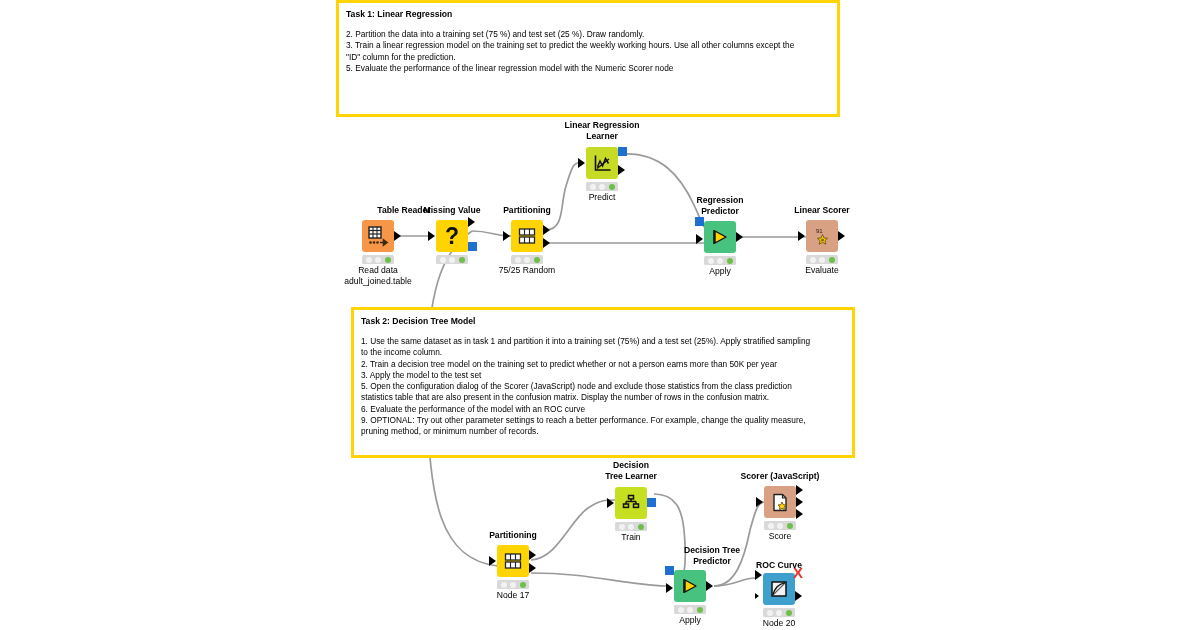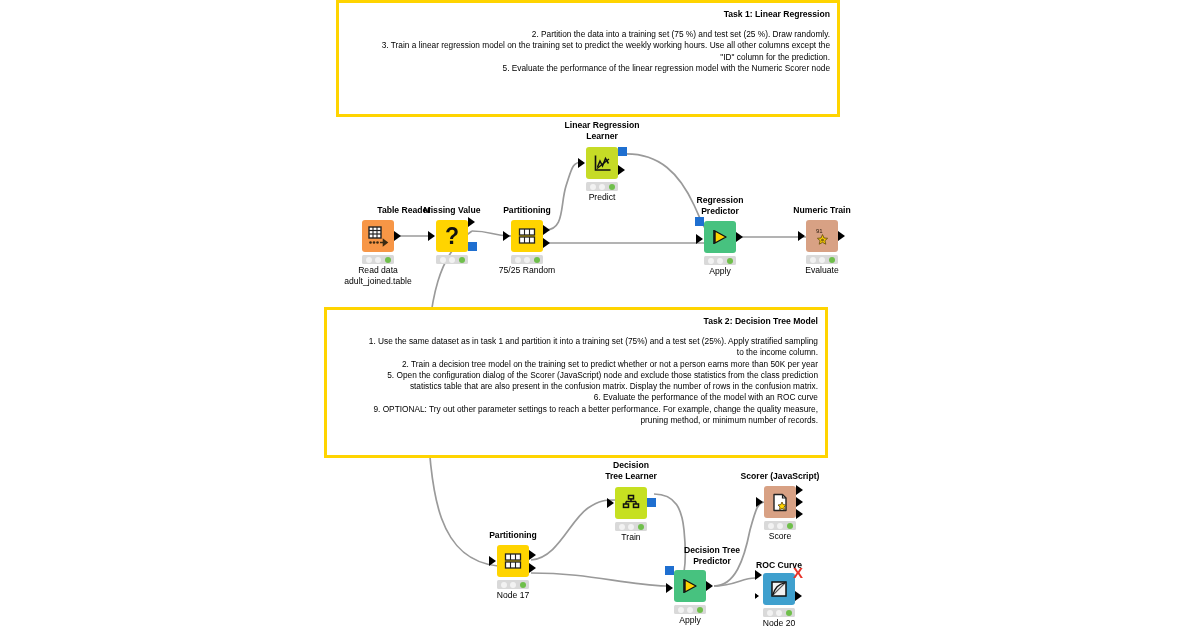--- a/index.html
+++ b/index.html
@@ -3,21 +3,21 @@
 <meta charset="utf-8">
 <style>
   html,body{margin:0;padding:0;background:#ffffff;}
   body{width:1200px;height:630px;position:relative;overflow:hidden;
        font-family:"Liberation Sans",sans-serif;color:#000;}
   #canvas{position:absolute;inset:0;}
   svg.wires{position:absolute;left:0;top:0;width:1200px;height:630px;pointer-events:none;}
 
   
   .annot{position:absolute;background:#ffffff;border:3px solid #FFD400;box-sizing:border-box;
-         padding:5px 7px 5px 7px;z-index:5;text-align:right;}
+         padding:5px 7px 5px 7px;z-index:5;}
   .annot .atitle{font-size:8.6px;font-weight:bold;line-height:12px;margin-bottom:9px;}
   .annot .aline{font-size:8.3px;line-height:11.3px;white-space:pre-wrap;}
 
   
   .node{position:absolute;z-index:8;}
   .nlabel{position:absolute;left:50%;transform:translateX(-50%);
           font-size:8.6px;font-weight:bold;text-align:center;line-height:10.5px;
           white-space:nowrap;color:#000;}
   .nbody{position:absolute;width:32px;height:32px;border-radius:3px;box-sizing:border-box;}
   .nbody .glyph{position:absolute;inset:0;display:flex;align-items:center;justify-content:center;}
@@ -76,25 +76,26 @@
   </svg>
 
   <div class="annot" style="left:336px;top:0px;width:504px;height:117px;">
     <div class="atitle">Task 1: Linear Regression</div>
     <div class="aline">2. Partition the data into a training set (75 %) and test set (25 %). Draw randomly.</div>
     <div class="aline">3. Train a linear regression model on the training set to predict the weekly working hours. Use all other columns except the
 "ID" column for the prediction.</div>
     <div class="aline">5. Evaluate the performance of the linear regression model with the Numeric Scorer node</div>
   </div>
 
-  <div class="annot" style="left:324px;top:307px;width:504px;height:151px;">
+  <div class="annot" style="left:351px;top:307px;width:504px;height:151px;">
     <div class="atitle">Task 2: Decision Tree Model</div>
     <div class="aline">1. Use the same dataset as in task 1 and partition it into a training set (75%) and a test set (25%). Apply stratified sampling
 to the income column.</div>
     <div class="aline">2. Train a decision tree model on the training set to predict whether or not a person earns more than 50K per year</div>
+    <div class="aline">3. Apply the model to the test set</div>
     <div class="aline">5. Open the configuration dialog of the Scorer (JavaScript) node and exclude those statistics from the class prediction
 statistics table that are also present in the confusion matrix. Display the number of rows in the confusion matrix.</div>
     <div class="aline">6. Evaluate the performance of the model with an ROC curve</div>
     <div class="aline">9. OPTIONAL: Try out other parameter settings to reach a better performance. For example, change the quality measure,
 pruning method, or minimum number of records.</div>
   </div>
 
   <div class="node" style="left:378px;top:205px;">
     <div class="nlabel" style="top:0px;margin-left:26px;">Table Reader</div>
     <div class="nbody" style="left:-16px;top:15px;background:#F79646;">
@@ -203,21 +204,21 @@
     </div>
     <div class="nstatus" style="left:-16px;top:61px;">
       <i></i>
         <i></i>
         <i class="green"></i>
     </div>
     <div class="nsub" style="top:71px;">Apply</div>
   </div>
 
   <div class="node" style="left:822px;top:205px;">
-    <div class="nlabel" style="top:0px;">Numeric Train</div>
+    <div class="nlabel" style="top:0px;">Linear Scorer</div>
     <div class="nbody" style="left:-16px;top:15px;background:#D8A184;">
       <div class="glyph">
         <svg width="22" height="22" viewBox="0 0 22 22">
           <text x="5" y="8" font-size="6" font-family="Liberation Sans, sans-serif" fill="#2a1a0e">91</text>
           <path d="M11.5 9.5 L13 13 L16.6 13.3 L13.9 15.7 L14.8 19.2 L11.5 17.3 L8.2 19.2 L9.1 15.7 L6.4 13.3 L10 13 Z" fill="#FFD400" stroke="#6b5210" stroke-width="0.9" stroke-linejoin="round"></path>
           <circle cx="11.5" cy="15" r="1.6" fill="#8a6a10"></circle>
         </svg>
       </div>
       <span class="port tri" style="left:-8px;top:11px;"></span>
       <span class="port tri" style="right:-7px;top:11px;"></span>

